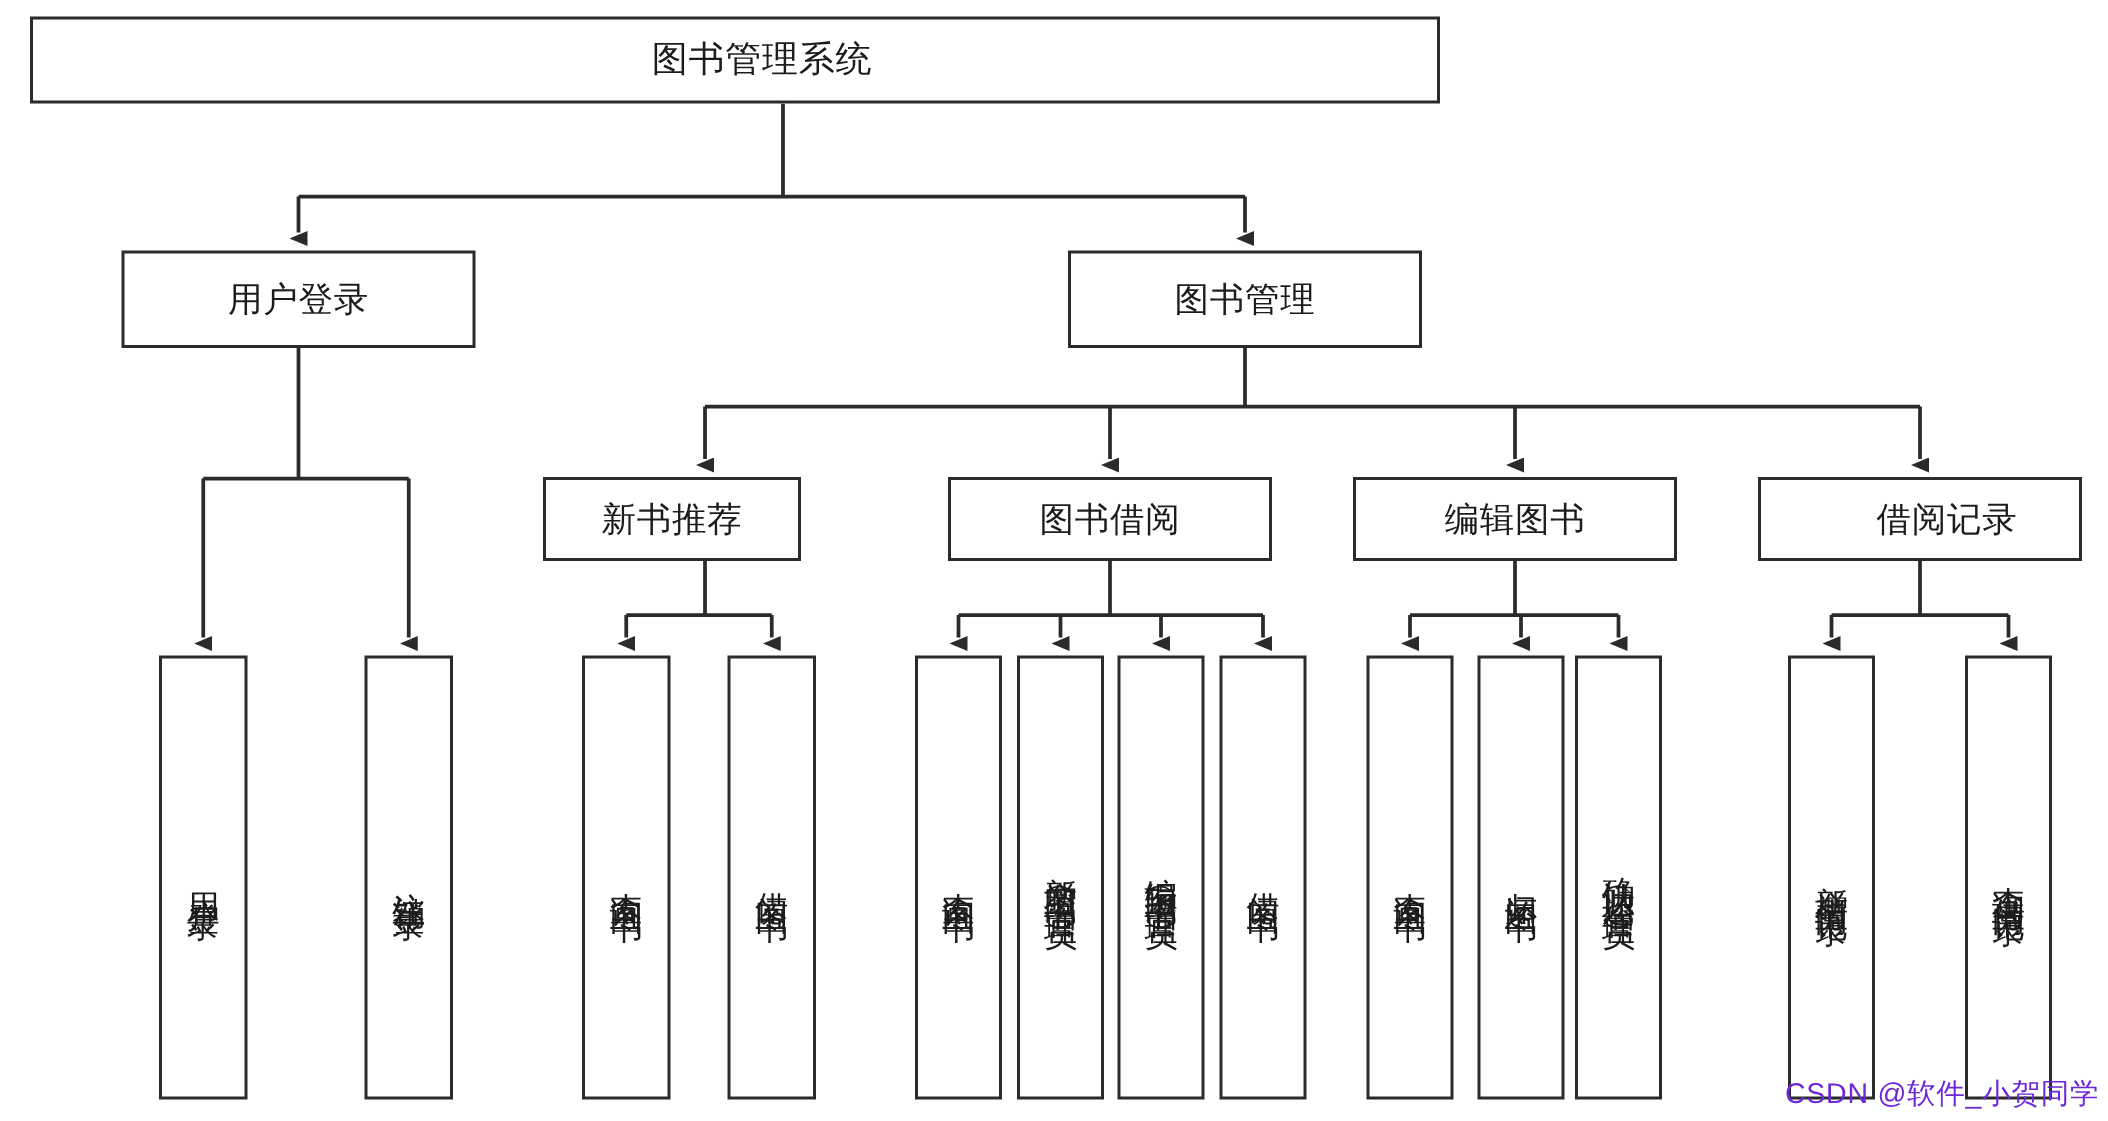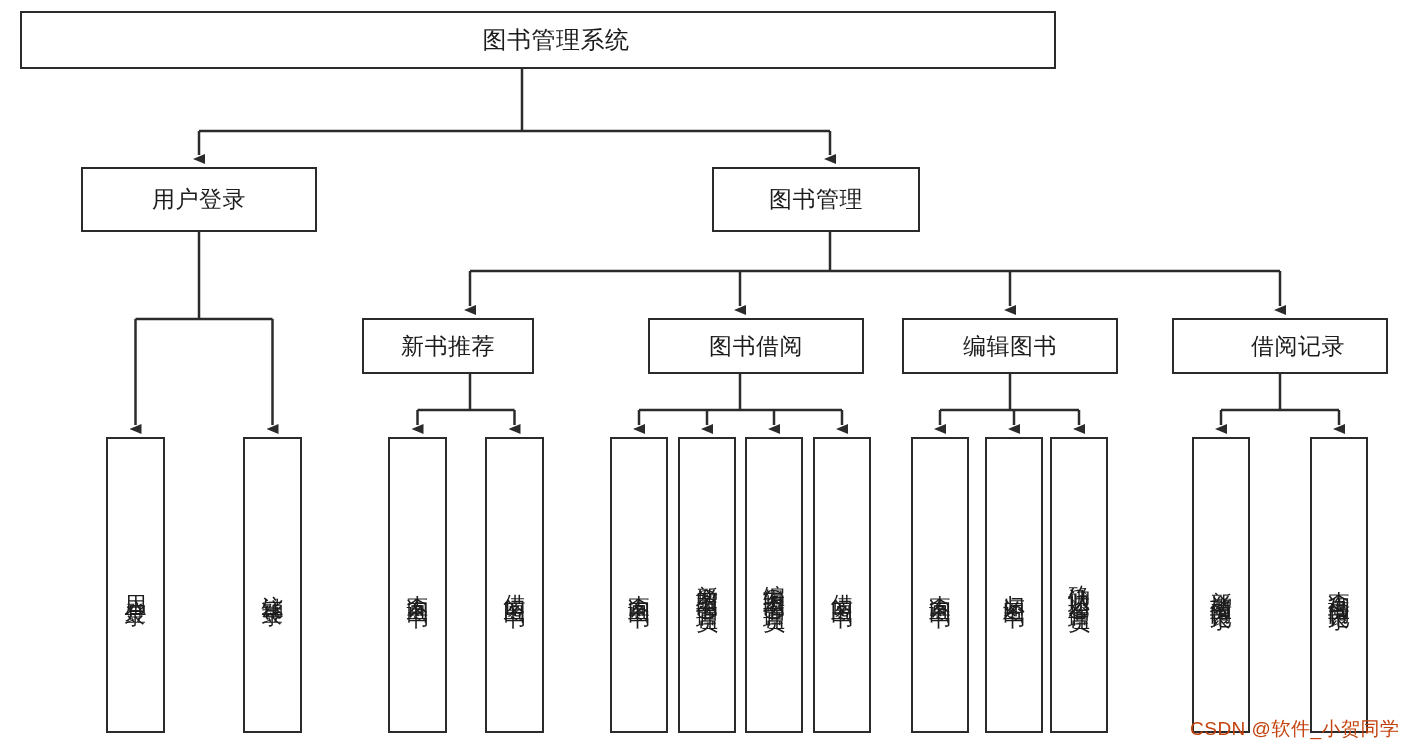--- a/index.html
+++ b/index.html
@@ -49,21 +49,21 @@
     letter-spacing: 4px;
     line-height: 1.0;
     white-space: nowrap;
   }
   .root-label {
     font-size: 24px;
   }
   .watermark {
     position: absolute;
     font-size: 19px;
-    color: #c2410c;
+    color: #6d28d9;
     white-space: nowrap;
     pointer-events: none;
     letter-spacing: 0.5px;
   }
 </style>
 </head>
 <body>
 
 <div id="diagram-root">
 
@@ -104,33 +104,33 @@
         <path d="M 1014 410 L 1014 425" marker-end="url(#arrowhead)"></path>
         <path d="M 1079 410 L 1079 425" marker-end="url(#arrowhead)"></path>
         <path d="M 1280 374 L 1280 410"></path>
         <path d="M 1221 410 L 1339 410"></path>
         <path d="M 1221 410 L 1221 425" marker-end="url(#arrowhead)"></path>
         <path d="M 1339 410 L 1339 425" marker-end="url(#arrowhead)"></path>
       </g>
   </svg>
 
   <div id="node-layer">
-      <div class="node-box" style="left: 20px; top: 11px; width: 1036px; height: 58px; padding-left: 36px;">
+      <div class="node-box" style="left: 20px; top: 11px; width: 940px; height: 58px; padding-left: 36px;">
         <span class="node-label-h root-label">图书管理系统</span>
       </div>
       <div class="node-box" style="left: 81px; top: 167px; width: 236px; height: 65px;">
         <span class="node-label-h">用户登录</span>
       </div>
-      <div class="node-box" style="left: 712px; top: 167px; width: 208px; height: 65px;">
+      <div class="node-box" style="left: 712px; top: 167px; width: 236px; height: 65px;">
         <span class="node-label-h">图书管理</span>
       </div>
       <div class="node-box" style="left: 362px; top: 318px; width: 172px; height: 56px;">
         <span class="node-label-h">新书推荐</span>
       </div>
-      <div class="node-box" style="left: 632px; top: 318px; width: 216px; height: 56px; margin-left: 16px;">
+      <div class="node-box" style="left: 632px; top: 318px; width: 216px; height: 56px;">
         <span class="node-label-h">图书借阅</span>
       </div>
       <div class="node-box" style="left: 902px; top: 318px; width: 216px; height: 56px;">
         <span class="node-label-h">编辑图书</span>
       </div>
       <div class="node-box" style="left: 1172px; top: 318px; width: 216px; height: 56px; padding-left: 36px;">
         <span class="node-label-h">借阅记录</span>
       </div>
       <div class="node-box" style="left: 106px; top: 437px; width: 59px; height: 296px;">
         <span class="node-label-v">用户登录</span>

